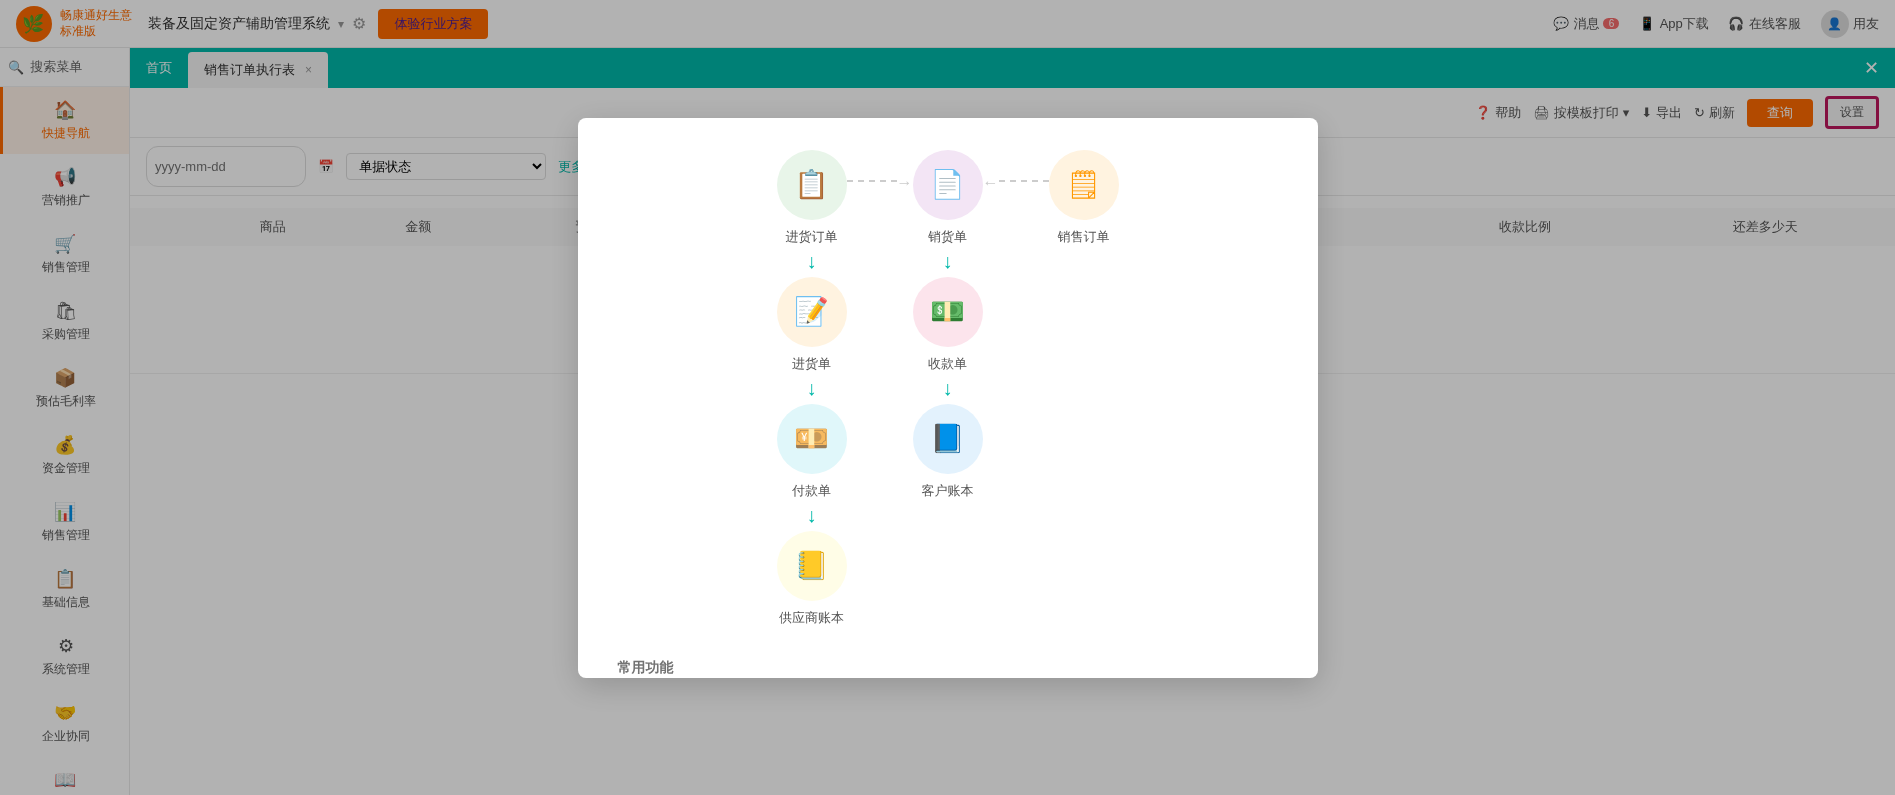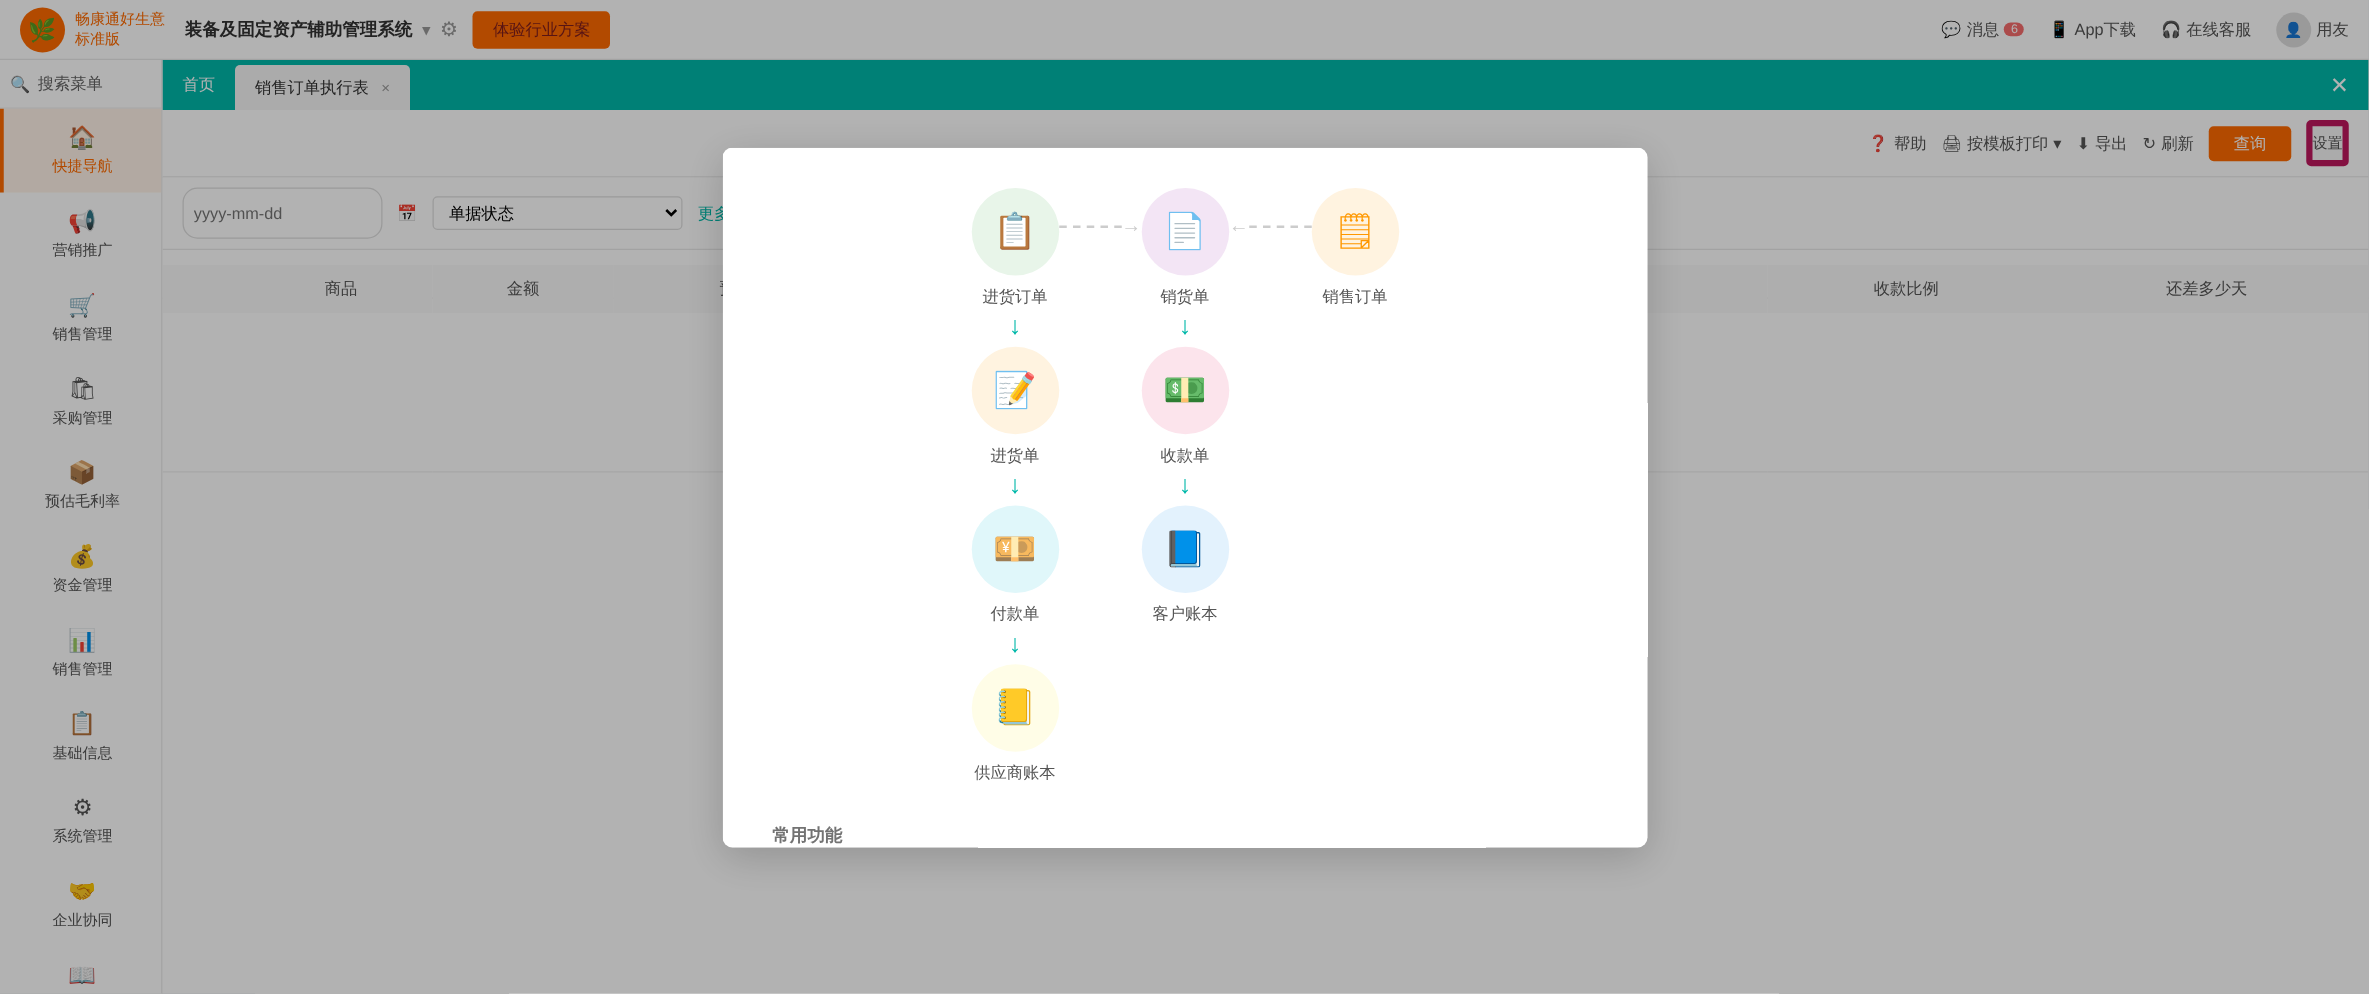--- a/index.html
+++ b/index.html
@@ -9,24 +9,24 @@
     .app-container { display: flex; flex-direction: column; height: 795px; width: 1895px; }
     .top-bar { display: flex; align-items: center; background: #fff; height: 48px; padding: 0 16px; border-bottom: 1px solid #e8e8e8; flex-shrink: 0; }
     .main-area { display: flex; flex: 1; overflow: hidden; }
     .sidebar { width: 130px; background: #fff; border-right: 1px solid #e8e8e8; display: flex; flex-direction: column; flex-shrink: 0; }
     .content-area { flex: 1; display: flex; flex-direction: column; background: #f5f5f5; overflow: hidden; }
 
     
     .logo-area { display: flex; align-items: center; gap: 8px; margin-right: 16px; }
     .logo-icon { width: 36px; height: 36px; background: #ff6b00; border-radius: 50%; display: flex; align-items: center; justify-content: center; color: white; font-size: 18px; }
     .logo-text { color: #ff6b00; font-size: 12px; line-height: 1.3; }
-    .system-title { display: flex; align-items: center; gap: 8px; color: #333; font-size: 14px; font-weight: bold; text-align: center; }
+    .system-title { display: flex; align-items: center; gap: 8px; color: #333; font-size: 14px; font-weight: normal; text-align: center; }
     .system-title-arrow { color: #999; font-size: 12px; }
     .settings-icon-btn { color: #999; cursor: pointer; margin-left: 8px; font-size: 16px; }
-    .try-btn { background: #ff6b00; color: #7f1d1d; border: none; padding: 6px 16px; border-radius: 4px; cursor: pointer; font-size: 13px; margin-left: 12px; }
+    .try-btn { background: #ff6b00; color: #4c1d95; border: none; padding: 6px 16px; border-radius: 4px; cursor: pointer; font-size: 13px; margin-left: 12px; }
     .top-right { margin-left: auto; display: flex; align-items: center; gap: 20px; color: #555; font-size: 13px; }
     .top-right-item { display: flex; align-items: center; gap: 4px; cursor: pointer; }
     .badge { background: #f56c6c; color: white; font-size: 10px; border-radius: 10px; padding: 0 5px; min-width: 16px; text-align: center; }
     .user-avatar { width: 28px; height: 28px; background: #ddd; border-radius: 50%; display: flex; align-items: center; justify-content: center; font-size: 12px; color: #666; }
 
     
     .tab-bar { display: flex; align-items: center; background: #00b8a9; height: 40px; padding: 0 0; flex-shrink: 0; }
     .tab-item { padding: 0 16px; height: 40px; display: flex; align-items: center; cursor: pointer; color: white; font-size: 13px; gap: 6px; }
     .tab-item.home { background: transparent; }
     .tab-item.active { background: #f5f5f5; color: #333; border-radius: 4px 4px 0 0; margin-top: 4px; height: 36px; }
@@ -39,21 +39,21 @@
     .sidebar-item { padding: 12px 8px; display: flex; flex-direction: column; align-items: center; gap: 4px; cursor: pointer; color: #555; font-size: 12px; border-left: 3px solid transparent; }
     .sidebar-item.active { background: #fff3e8; border-left-color: #ff6b00; color: #ff6b00; }
     .sidebar-item-icon { font-size: 18px; }
     .sidebar-item.active .sidebar-item-icon { color: #ff6b00; }
 
     
     .toolbar { display: flex; align-items: center; background: #fff; padding: 8px 16px; gap: 12px; border-bottom: 1px solid #e8e8e8; flex-shrink: 0; }
     .toolbar-right { margin-left: auto; display: flex; align-items: center; gap: 12px; }
     .toolbar-btn { display: flex; align-items: center; gap: 4px; color: #555; cursor: pointer; font-size: 13px; }
     .query-btn { background: #ff6b00; color: white; border: none; padding: 5px 20px; border-radius: 4px; cursor: pointer; font-size: 13px; }
-    .setting-btn { background: #f5f5f5; color: #555; border: 5px solid #be185d; padding: 5px 0; border-radius: 4px; cursor: pointer; font-size: 12px; }
+    .setting-btn { background: #f5f5f5; color: #555; border: 3px solid #be185d; padding: 5px 12px; border-radius: 4px; cursor: pointer; font-size: 12px; }
 
     
     .filter-row { display: flex; align-items: center; background: #fff; padding: 8px 16px; gap: 12px; border-bottom: 1px solid #e8e8e8; flex-shrink: 0; }
     .filter-input { border: 1px solid #ddd; border-radius: 12px; padding: 12px 8px; font-size: 13px; color: #333; background: white; }
     .date-input { width: 160px; }
     .status-select { width: 200px; border: 1px solid #ddd; border-radius: 4px; padding: 4px 8px; font-size: 13px; background: white; }
     .more-conditions { color: #00b8a9; cursor: pointer; font-size: 13px; }
 
     
     .table-wrapper { flex: 1; background: #fff; overflow: auto; margin: 0; }

